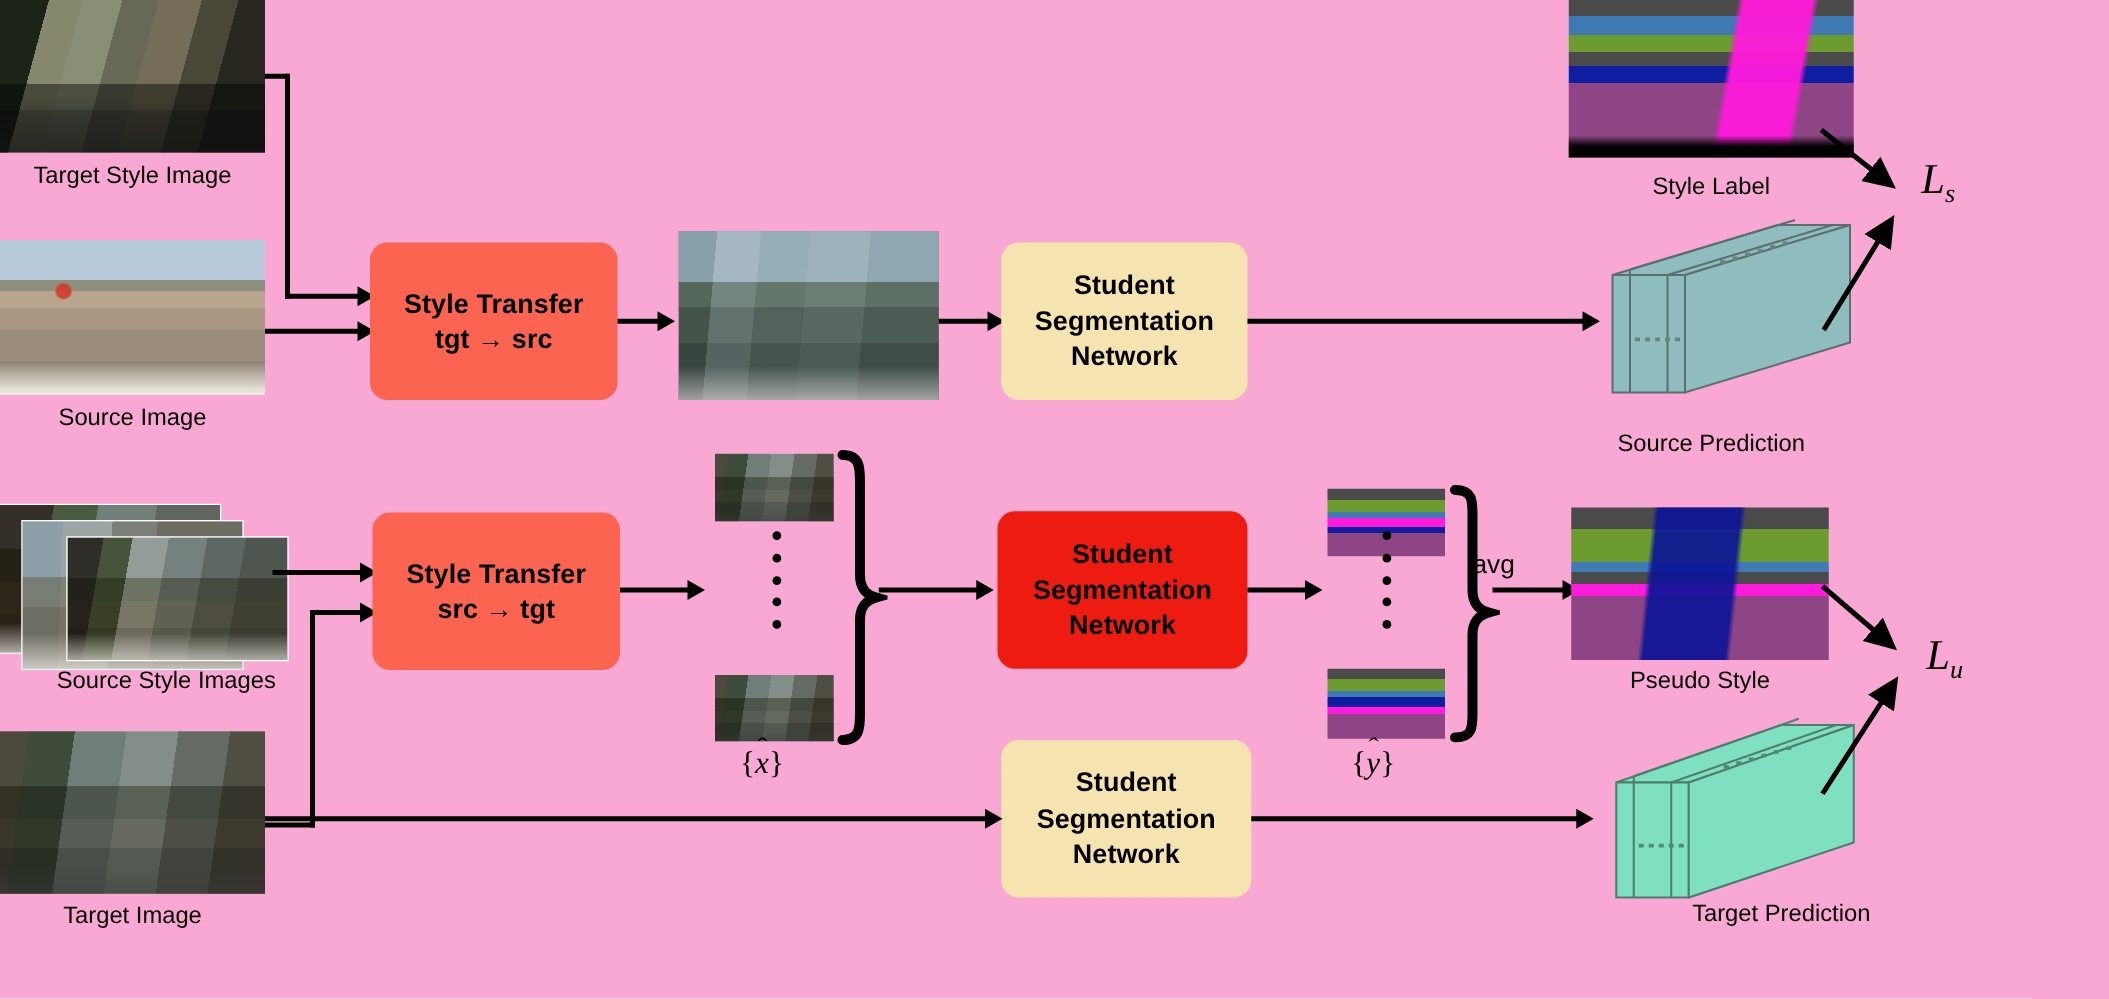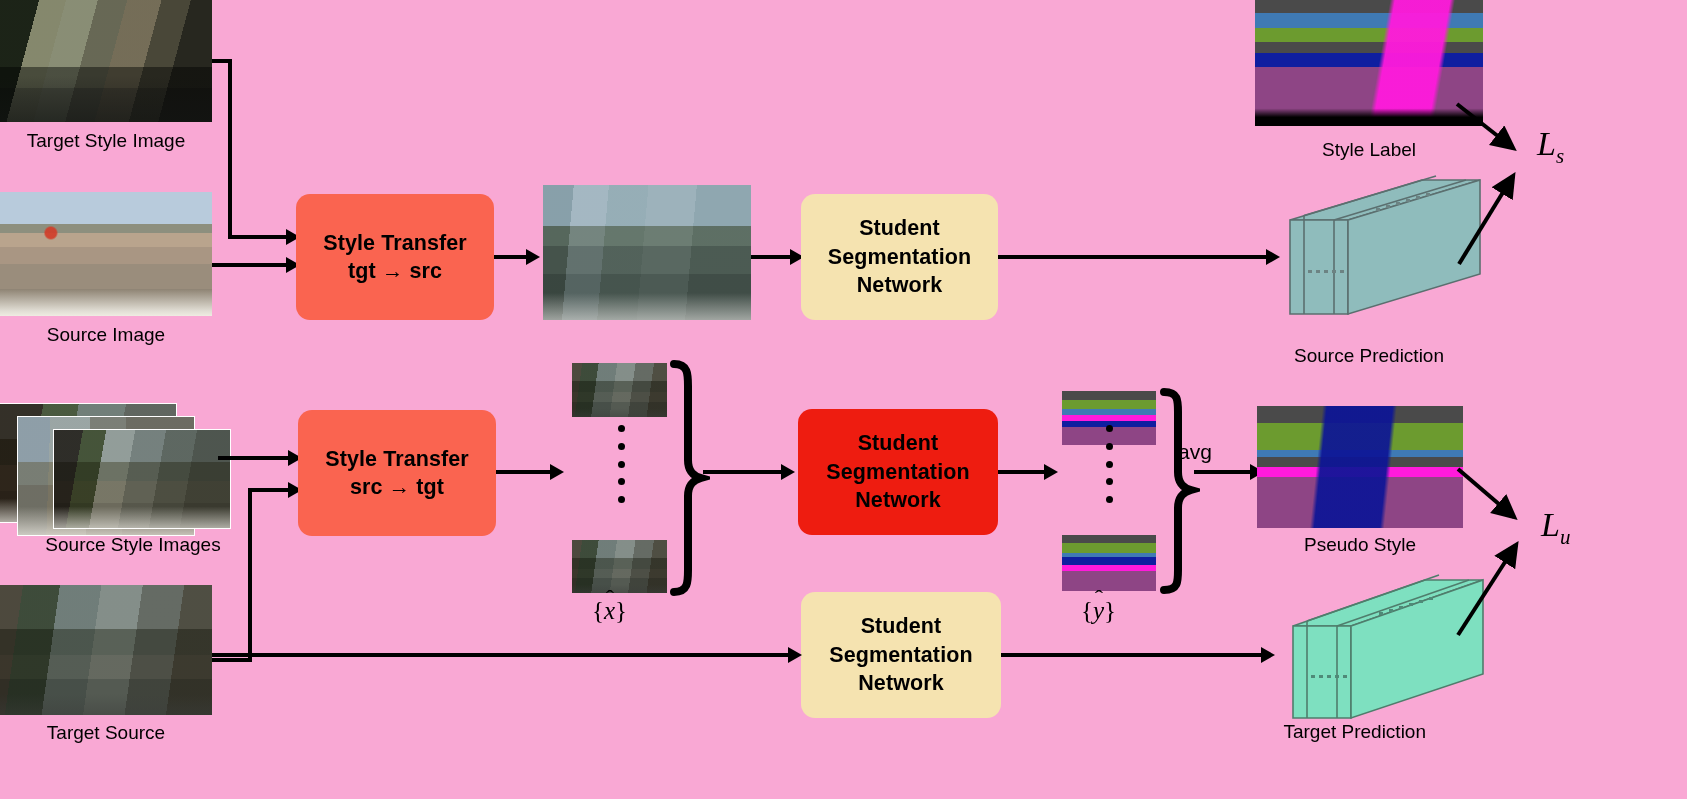--- a/index.html
+++ b/index.html
@@ -215,21 +215,21 @@
   <div class="loss" style="left:1537px; top:125px;">
     <span>L</span><sub>s</sub>
   </div>
 
   <div class="img-ph src-style-a" style="left:0px; top:404px; width:176px; height:118px; outline:1px solid #fff;"></div>
   <div class="img-ph src-style-b" style="left:18px; top:417px; width:176px; height:118px; outline:1px solid #fff;"></div>
   <div class="img-ph src-style-c" style="left:54px; top:430px; width:176px; height:98px; outline:1px solid #fff;"></div>
   <div class="cap" style="left:0px; top:534px; width:218px;margin-left:24px;">Source Style Images</div>
 
   <div class="img-ph city-img" style="left:0px; top:585px; width:212px; height:130px;"></div>
-  <div class="cap" style="left:0px; top:722px; width:212px;">Target Source</div>
+  <div class="cap" style="left:0px; top:722px; width:212px;">Target Image</div>
 
   <div class="arrow" style="left:218px; top:456px; width:72px; height:4px;"></div>
   <div class="ah ah-r" style="left:288px; top:450px;"></div>
 
   <div class="arrow" style="left:212px; top:658px; width:40px; height:4px;"></div>
   <div class="arrow" style="left:248px; top:488px; width:4px; height:174px;"></div>
   <div class="arrow" style="left:248px; top:488px; width:42px; height:4px;"></div>
   <div class="ah ah-r" style="left:288px; top:482px;"></div>
 
   <div class="procbox" style="left:298px; top:410px; width:198px; height:126px; background:#fa6450;">
@@ -324,21 +324,21 @@
         <rect x="126" y="35" width="4" height="3"></rect>
       <rect x="136" y="32" width="4" height="3"></rect>
         <rect x="146" y="29" width="4" height="3"></rect>
       <rect x="28" y="107" width="4" height="3"></rect>
         <rect x="36" y="107" width="4" height="3"></rect>
       <rect x="44" y="107" width="4" height="3"></rect>
         <rect x="52" y="107" width="4" height="3"></rect>
       <rect x="60" y="107" width="4" height="3"></rect>
     </g>
   </svg>
-  <div class="cap" style="left:1220px; top:721px; width:206px;text-align:right;">Target Prediction</div>
+  <div class="cap" style="left:1322px; top:721px; width:206px;">Target Prediction</div>
 
   <svg style="position:absolute; left:1450px; top:455px;" width="130" height="200" viewBox="0 0 130 200">
     <defs>
       <marker id="mh2" markerWidth="7" markerHeight="7" refX="5.2" refY="3.1" orient="auto">
         <path d="M0,0 L6.4,3.1 L0,6.2 z" fill="#000"></path>
       </marker>
     </defs>
     <line x1="8" y1="14" x2="64" y2="62" stroke="#000" stroke-width="4" marker-end="url(#mh2)"></line>
     <line x1="8" y1="180" x2="66" y2="90" stroke="#000" stroke-width="4" marker-end="url(#mh2)"></line>
   </svg>

